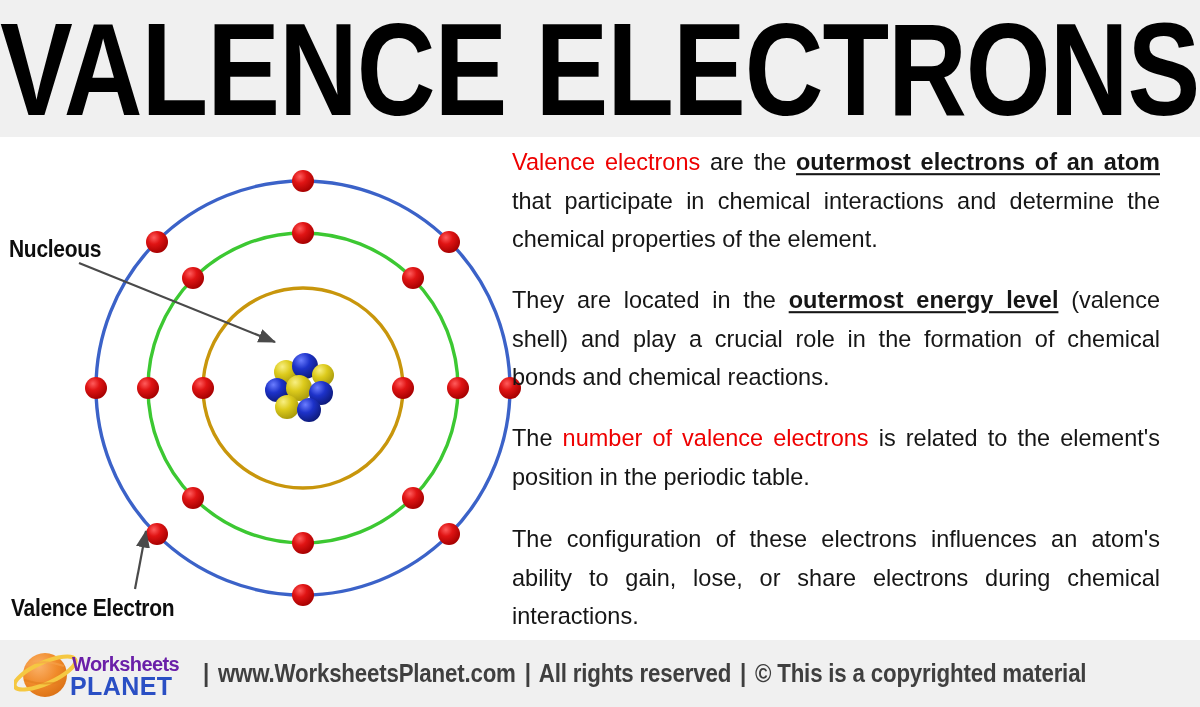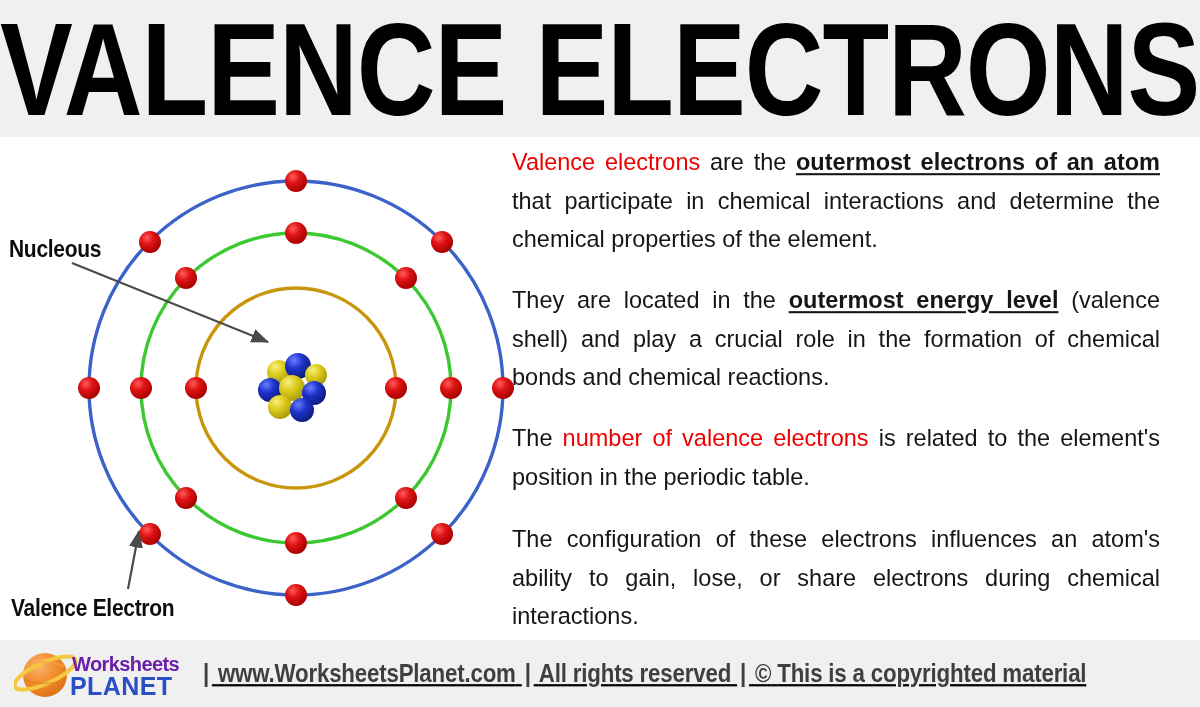--- a/index.html
+++ b/index.html
@@ -31,21 +31,21 @@
   }
 
   
   .main{
     position:absolute;left:0;top:137px;width:1200px;height:503px;
     background:#ffffff;
   }
 
   
   .diagram{
-    position:absolute;left:0;top:0;width:516px;height:503px;
+    position:absolute;left:0;top:0;width:516px;height:503px;padding-left:7px;
   }
   .diagram svg{display:block;}
 
   .diagram-label{
     position:absolute;
     font-family:"Liberation Sans", sans-serif;
     font-weight:bold;
     font-size:21px;
     color:#0d0d0d;
     letter-spacing:-0.3px;
@@ -71,21 +71,21 @@
     transform-origin:left top;
   }
   .para:last-child{margin-bottom:0;}
   .para .red{color:#ee0000;}
   .para .ul{font-weight:bold;text-decoration:underline;text-underline-offset:3px;}
 
   
   .footer{
     position:absolute;left:0;top:640px;width:1200px;height:67px;
     background:#f0f0f0;
-    display:flex;align-items:center;text-decoration:underline;
+    display:flex;align-items:center;
   }
   .logo{
     position:relative;
     width:178px;height:54px;
     margin-left:14px;
     flex:0 0 auto;
   }
   .logo svg{display:block;}
   .footer-text{
     font-family:"Liberation Sans", sans-serif;

